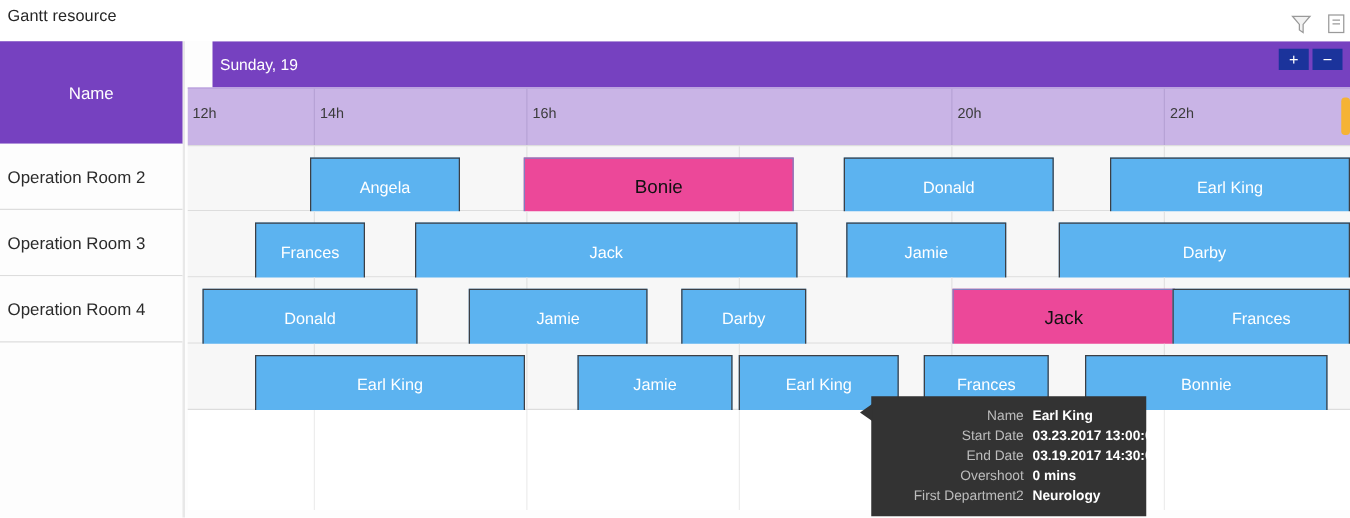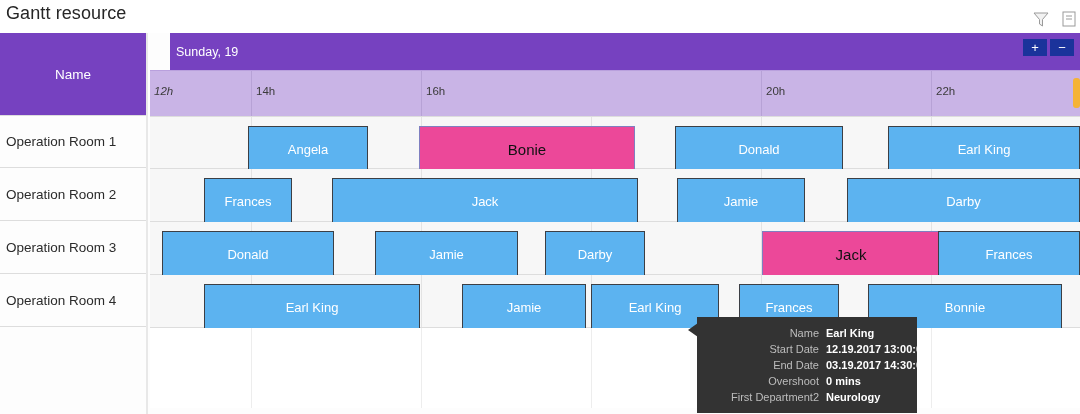--- a/index.html
+++ b/index.html
@@ -13,21 +13,21 @@
     font-family: "Liberation Sans", sans-serif;
     overflow: hidden;
     position: relative;
   }
 
   
   #page-title {
     position: absolute;
     left: 6px;
     top: 0px;
-    font-size: 18px;
+    font-size: 13px;
     color: #262626;
     letter-spacing: .1px;
     line-height: 26px;
   }
 
   
   #toolbar {
     position: absolute;
     right: 0px;
     top: 8px;
@@ -137,21 +137,21 @@
   .hour-cell {
     position: absolute;
     top: 0;
     height: 45px;
     box-sizing: border-box;
     border-left: 1px solid #b7a2d6;
     color: #3b3b3b;
     font-size: 11.5px;
     padding: 14px 0 0 4px;
   }
-  .hour-cell.first { border-left: none; font-style: italic; }
+  .hour-cell.first { border-left: none; }
 
   
   #grid-body {
     position: absolute;
     left: 0;
     top: 83px;
     width: 930px;
     height: 298px;
     background: #fdfdfd;
   }
@@ -264,21 +264,20 @@
       <line x1="4" y1="9" x2="10" y2="9" stroke="#9a9a9a" stroke-width="1"></line>
     </svg>
   </span>
 </div>
 
 <div id="gantt">
 
   <div id="name-col">
     <div id="name-head">Name</div>
     <div id="name-cells">
-        <div class="name-cell first">Operation Room 1</div>
         <div class="name-cell">Operation Room 2</div>
         <div class="name-cell">Operation Room 3</div>
         <div class="name-cell">Operation Room 4</div>
       </div>
   </div>
 
   <div id="time-col">
 
     <div id="day-head">
       <span>Sunday, 19</span>
@@ -358,21 +357,21 @@
 
 <div id="tooltip">
   <div class="tt-arrow"></div>
   <div id="tt-rows">
       <div class="tt-row">
         <span class="tt-key">Name</span>
         <span class="tt-val">Earl King</span>
       </div>
       <div class="tt-row">
         <span class="tt-key">Start Date</span>
-        <span class="tt-val">12.19.2017 13:00:00</span>
+        <span class="tt-val">03.23.2017 13:00:00</span>
       </div>
       <div class="tt-row">
         <span class="tt-key">End Date</span>
         <span class="tt-val">03.19.2017 14:30:00</span>
       </div>
       <div class="tt-row">
         <span class="tt-key">Overshoot</span>
         <span class="tt-val">0 mins</span>
       </div>
       <div class="tt-row">

